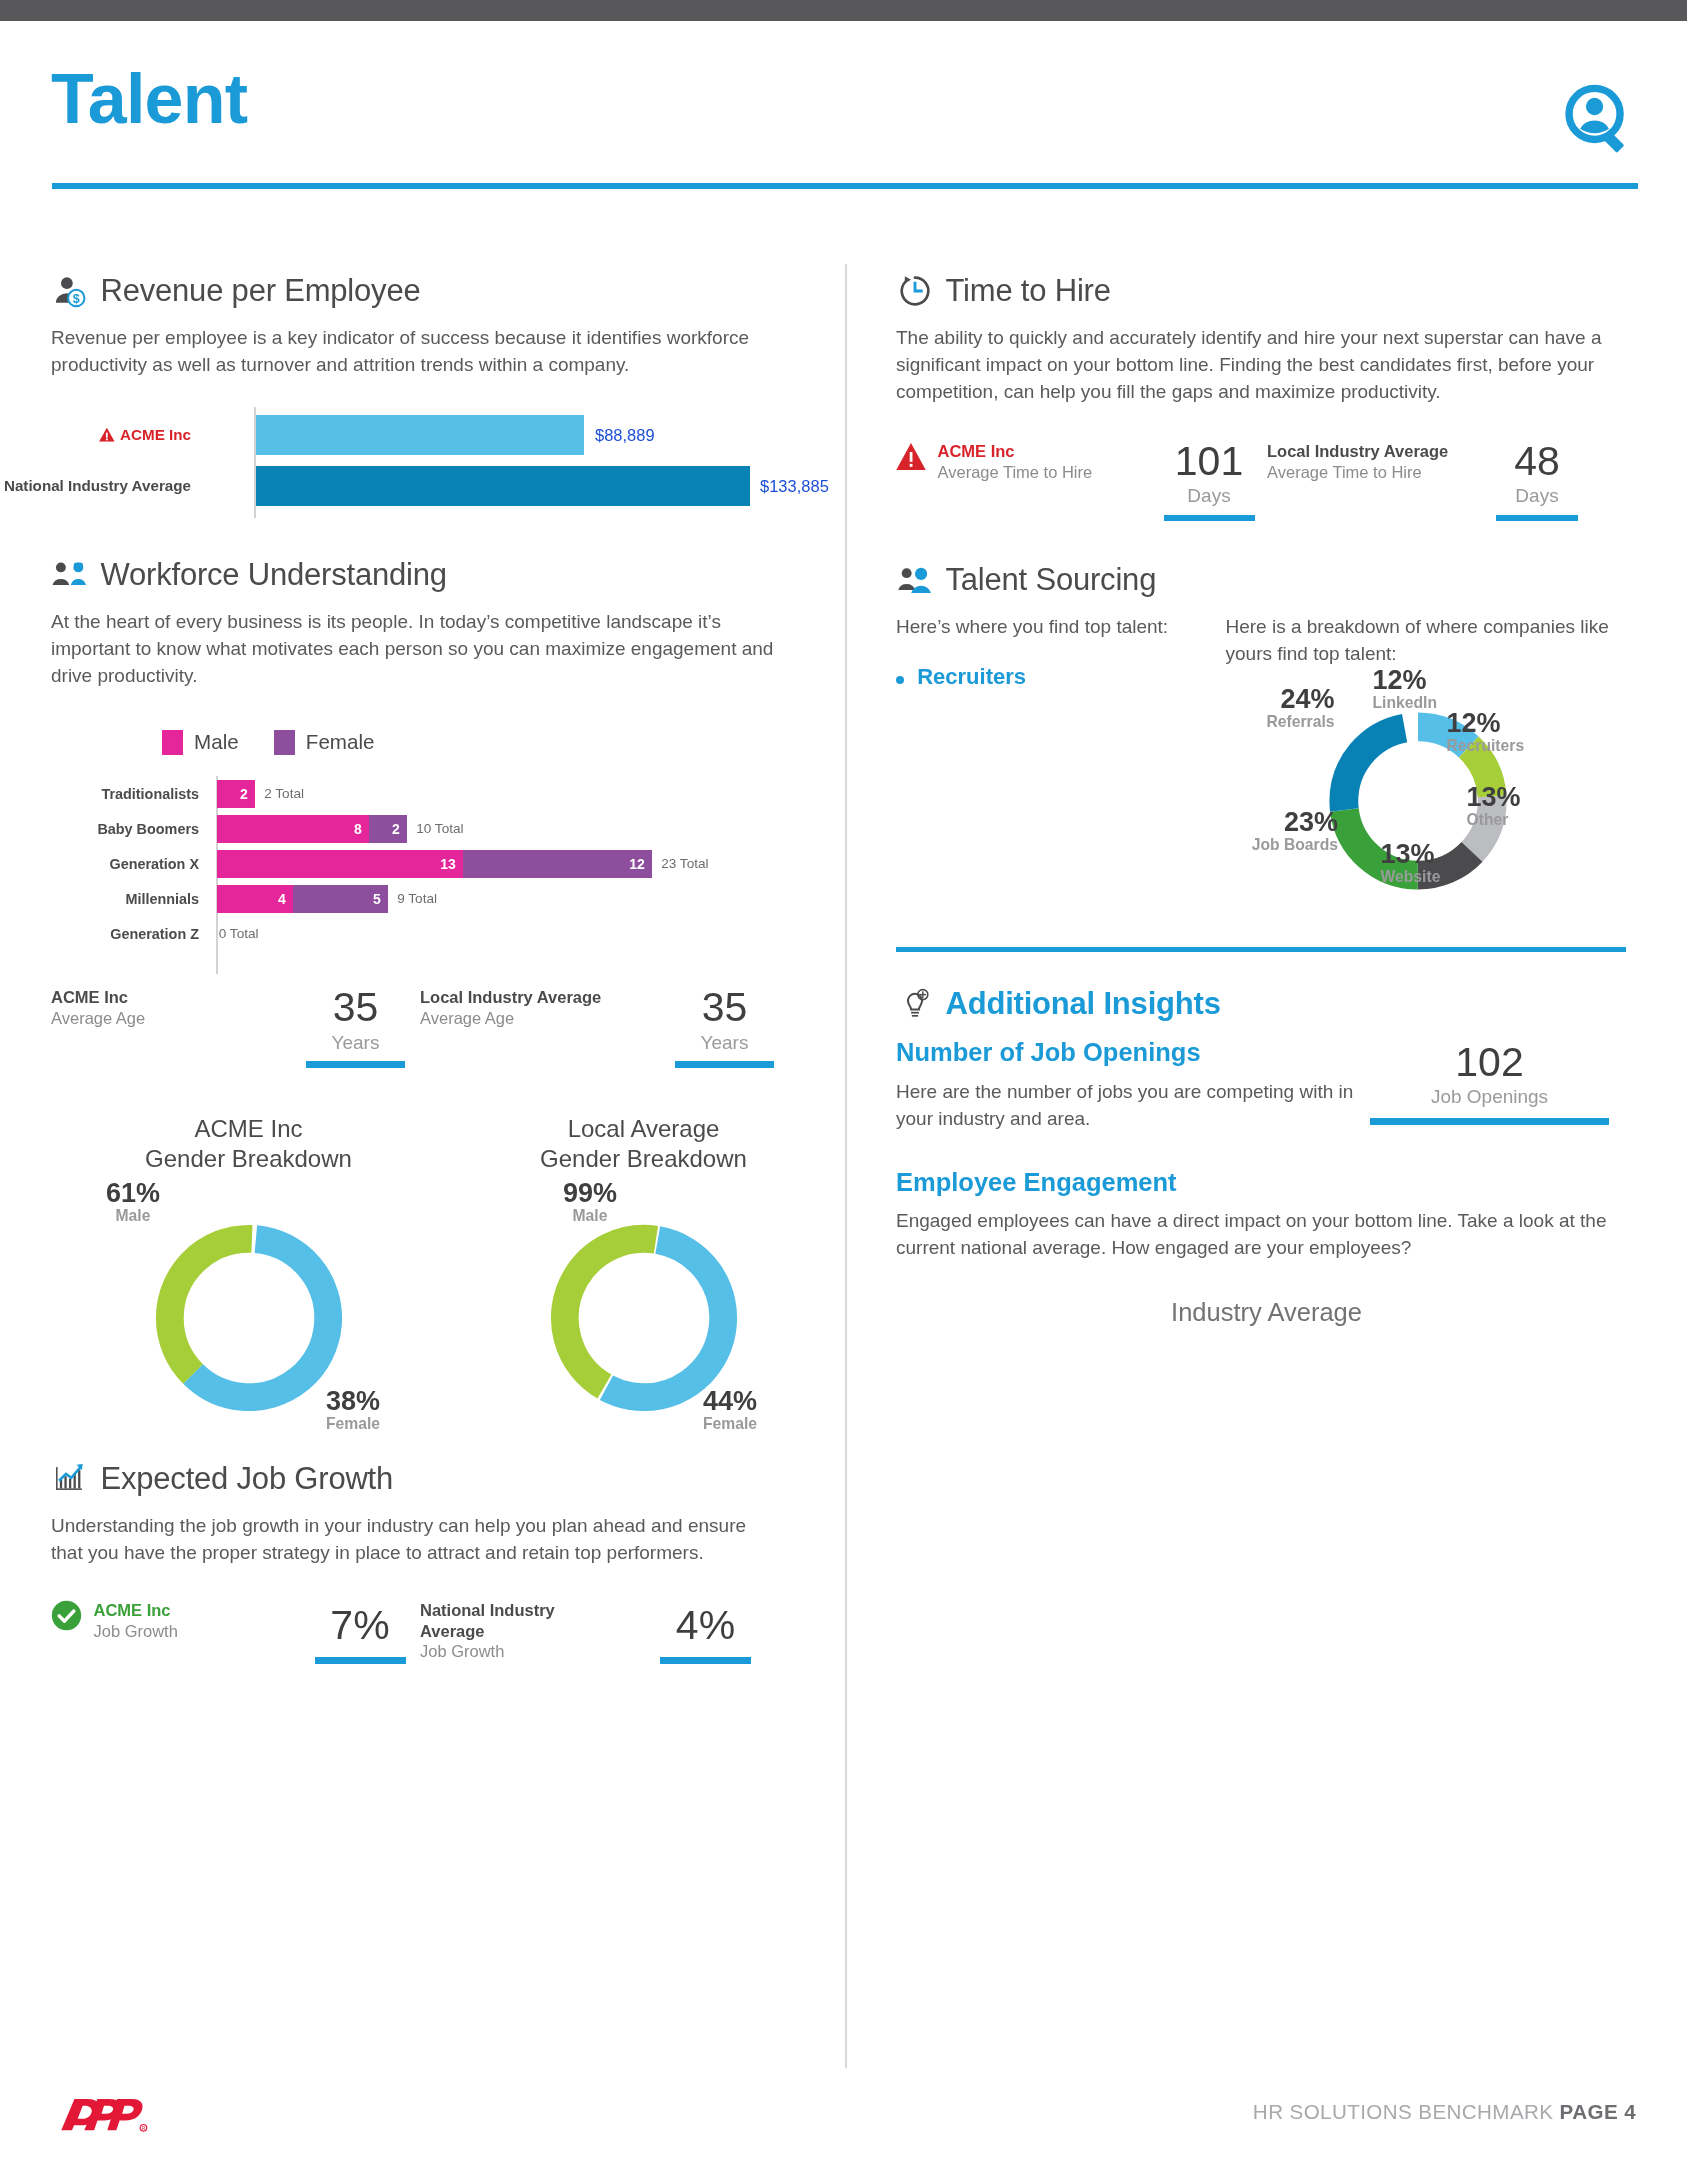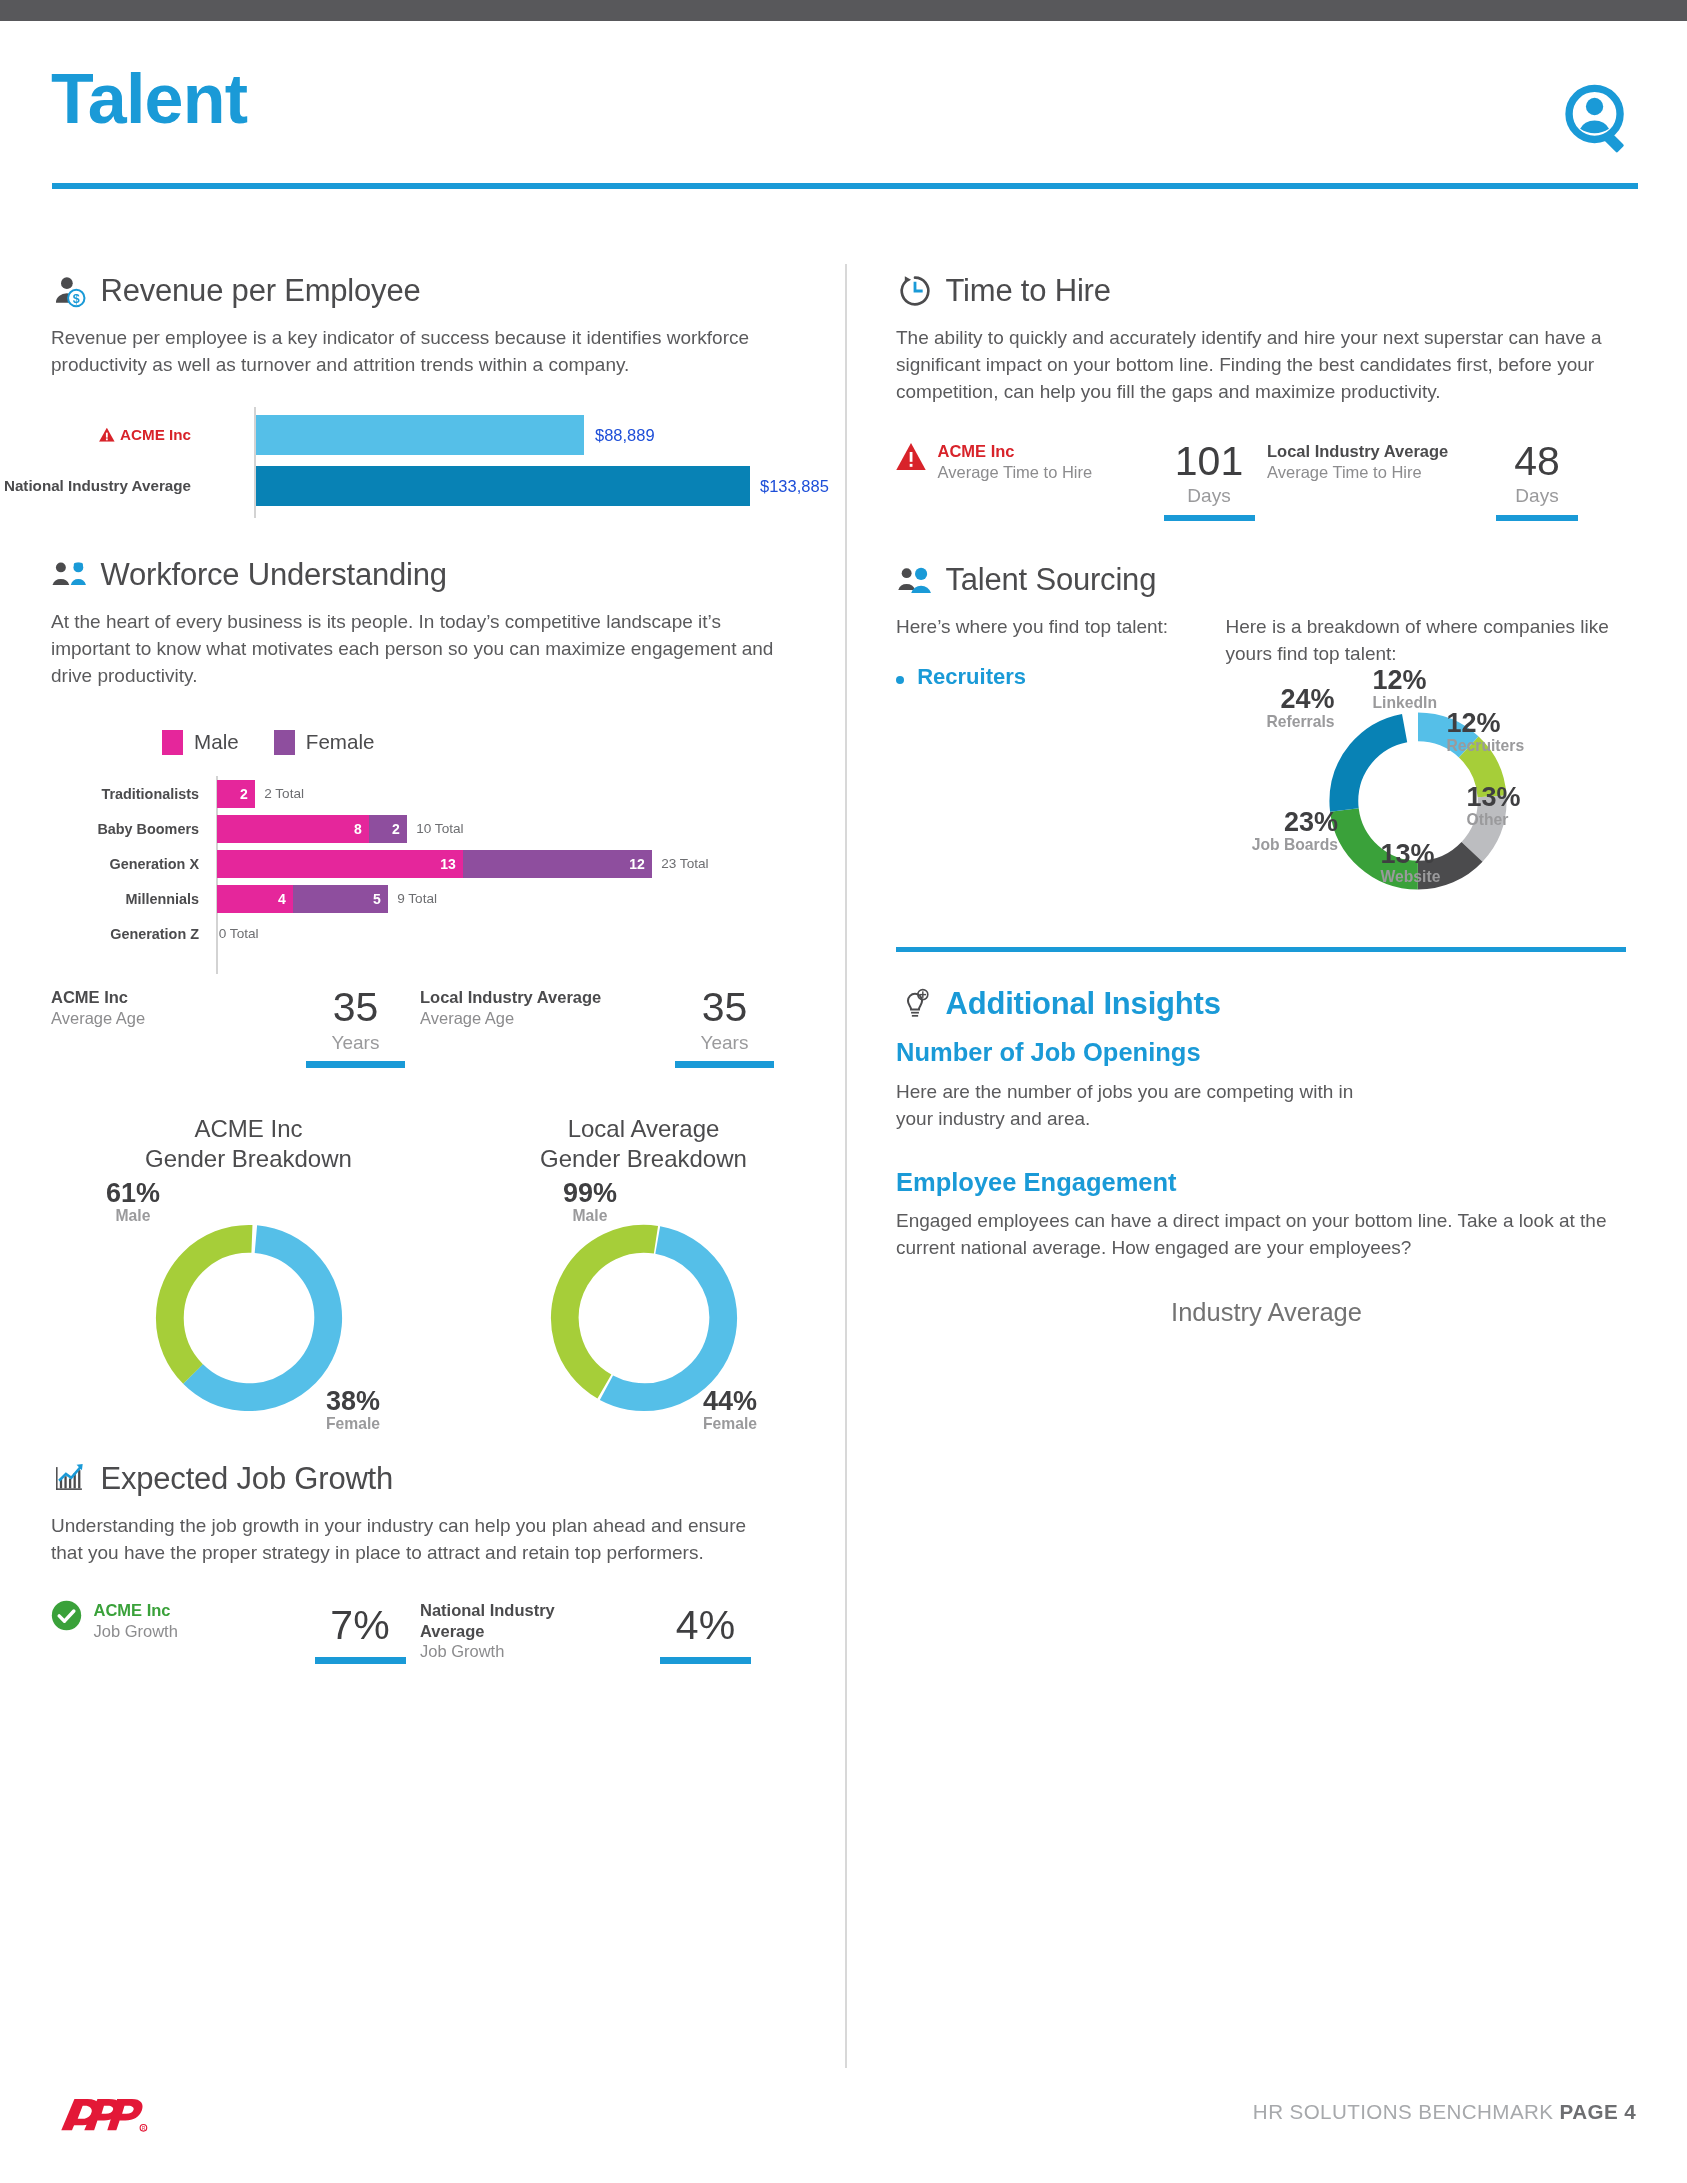--- a/index.html
+++ b/index.html
@@ -492,20 +492,25 @@
           </svg>
         </span>
         <h2 class="blue">Additional Insights</h2>
       </div>
 
       <div style="display:flex;align-items:flex-start;margin-top:11.5px;">
         <div style="width:461px;">
           <div class="sub-head">Number of Job Openings</div>
           <p class="body-copy">Here are the number of jobs you are competing with in your industry and area.</p>
         </div>
+        <div class="stat-num" style="width:239px;margin-left:13px;margin-top:3.3px;">
+          <div class="num">102</div>
+          <div class="unit">Job Openings</div>
+          <div class="ul" style="margin-top:10px;"></div>
+        </div>
       </div>
 
       <div style="margin-top:35px;">
         <div class="sub-head">Employee Engagement</div>
         <p class="body-copy">Engaged employees can have a direct impact on your bottom line. Take a look at the current national average. How engaged are your employees?</p>
 
         <div style="text-align:center;margin-top:36px;">
           <span style="font-size:25.5px;color:#737373;">Industry Average</span>
         </div>
 

